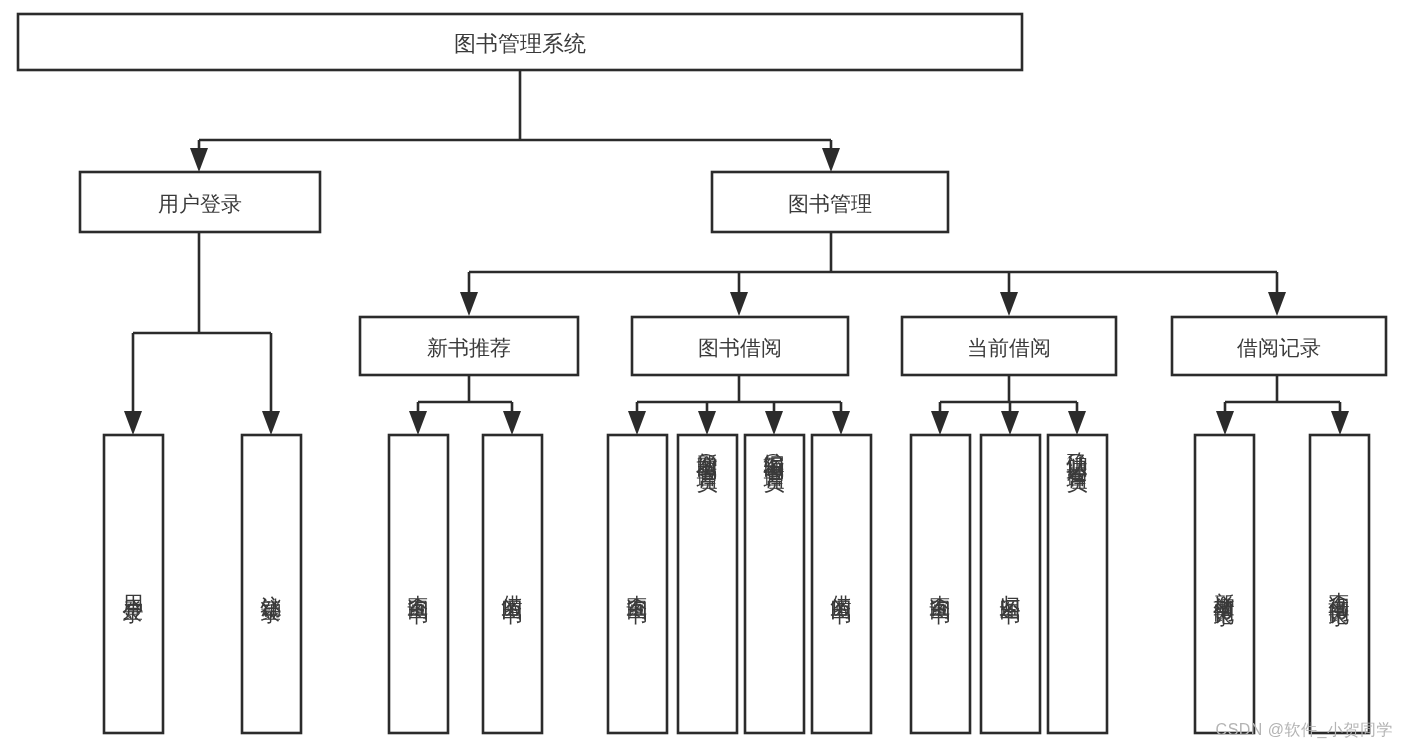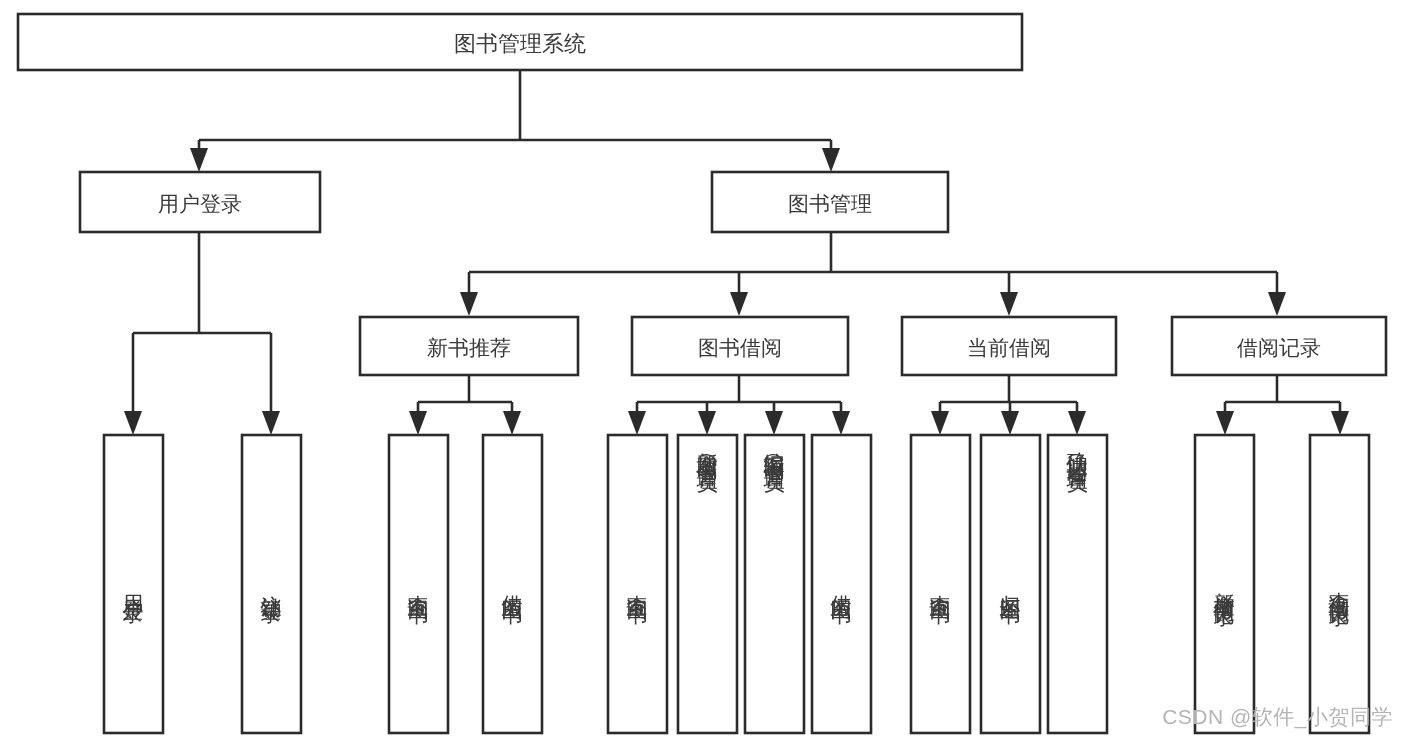--- a/index.html
+++ b/index.html
@@ -66,23 +66,23 @@
     font-family: "Liberation Sans", "DejaVu Sans", sans-serif;
     font-size: 21px;
     line-height: 1;
     letter-spacing: 3px;
     color: #3a3a3a;
     white-space: nowrap;
   }
   .watermark {
     position: absolute;
     right: 12px;
-    bottom: 16px;
-    font-family: "Liberation Sans", "DejaVu Sans", sans-serif;
-    font-size: 21px;
+    bottom: 6px;
+    font-family: "Liberation Sans", "DejaVu Sans", sans-serif;
+    font-size: 16px;
     color: #b4b4b4;
     letter-spacing: 0.5px;
     white-space: nowrap;
   }
 </style>
 </head>
 <body>
 
 <div id="diagram-root">
 

